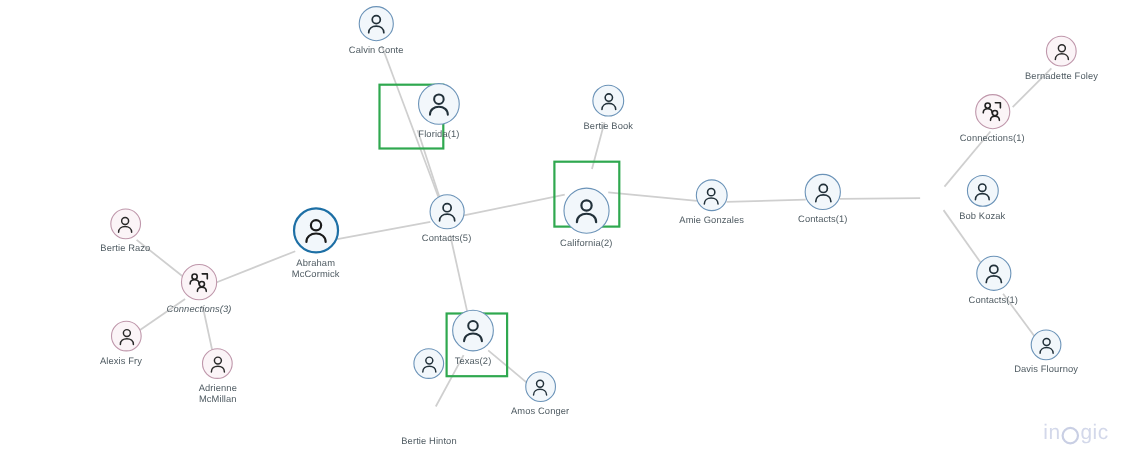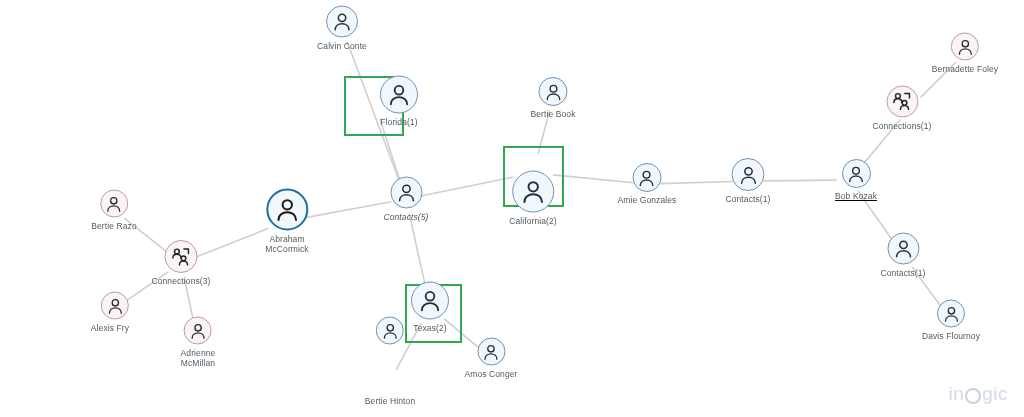--- a/index.html
+++ b/index.html
@@ -168,21 +168,21 @@
           <span class="node-icon">
             <svg width="28" height="28" viewBox="0 0 24 24" fill="none" stroke="currentColor" stroke-width="1.7" stroke-linecap="round" stroke-linejoin="round">
               <circle cx="12" cy="8" r="4"></circle>
               <path d="M4.5 21c0-4.2 3.4-6.6 7.5-6.6s7.5 2.4 7.5 6.6"></path>
             </svg>
           </span>
         </div>
     <div class="node-label">California(2)</div>
   </div>
 
-  <div class="node v-contact" style="left: 406px; top: 199px; font-style: italic;">
+  <div class="node v-contact" style="left: 406px; top: 199px;">
     <div class="node-circle" style="width: 32px; height: 32px;">
           <span class="node-icon">
             <svg width="22" height="22" viewBox="0 0 24 24" fill="none" stroke="currentColor" stroke-width="1.7" stroke-linecap="round" stroke-linejoin="round">
               <circle cx="12" cy="8" r="4"></circle>
               <path d="M4.5 21c0-4.2 3.4-6.6 7.5-6.6s7.5 2.4 7.5 6.6"></path>
             </svg>
           </span>
         </div>
     <div class="node-label">Contacts(5)</div>
   </div>
@@ -217,21 +217,21 @@
           <span class="node-icon">
             <svg width="22" height="22" viewBox="0 0 24 24" fill="none" stroke="currentColor" stroke-width="1.7" stroke-linecap="round" stroke-linejoin="round">
               <circle cx="12" cy="8" r="4"></circle>
               <path d="M4.5 21c0-4.2 3.4-6.6 7.5-6.6s7.5 2.4 7.5 6.6"></path>
             </svg>
           </span>
         </div>
     <div class="node-label">Contacts(1)</div>
   </div>
 
-  <div class="node v-contact" style="left: 856px; top: 180px; text-decoration: underline;">
+  <div class="node v-contact" style="left: 893px; top: 180px;">
     <div class="node-circle" style="width: 29px; height: 29px;">
           <span class="node-icon">
             <svg width="20" height="20" viewBox="0 0 24 24" fill="none" stroke="currentColor" stroke-width="1.7" stroke-linecap="round" stroke-linejoin="round">
               <circle cx="12" cy="8" r="4"></circle>
               <path d="M4.5 21c0-4.2 3.4-6.6 7.5-6.6s7.5 2.4 7.5 6.6"></path>
             </svg>
           </span>
         </div>
     <div class="node-label">Bob Kozak</div>
   </div>
@@ -292,21 +292,21 @@
           <span class="node-icon">
             <svg width="19" height="19" viewBox="0 0 24 24" fill="none" stroke="currentColor" stroke-width="1.7" stroke-linecap="round" stroke-linejoin="round">
               <circle cx="12" cy="8" r="4"></circle>
               <path d="M4.5 21c0-4.2 3.4-6.6 7.5-6.6s7.5 2.4 7.5 6.6"></path>
             </svg>
           </span>
         </div>
     <div class="node-label">Bertie Razo</div>
   </div>
 
-  <div class="node v-group" style="left: 181px; top: 263px;">
+  <div class="node v-group" style="left: 181px; top: 263px; font-style: italic;">
     <div class="node-circle" style="width: 33px; height: 33px;">
           <span class="node-icon">
             <svg width="22" height="22" viewBox="0 0 24 24" fill="none" stroke="currentColor" stroke-width="1.6" stroke-linecap="round" stroke-linejoin="round">
               <circle cx="7" cy="6" r="2.6"></circle>
               <path d="M2.6 13.2c0-2.6 2-4.1 4.4-4.1s4.4 1.5 4.4 4.1"></path>
               <circle cx="14.2" cy="13.4" r="2.6"></circle>
               <path d="M9.8 20.6c0-2.6 2-4.1 4.4-4.1s4.4 1.5 4.4 4.1"></path>
               <path d="M14.6 3.2h5v5"></path>
             </svg>
           </span>

